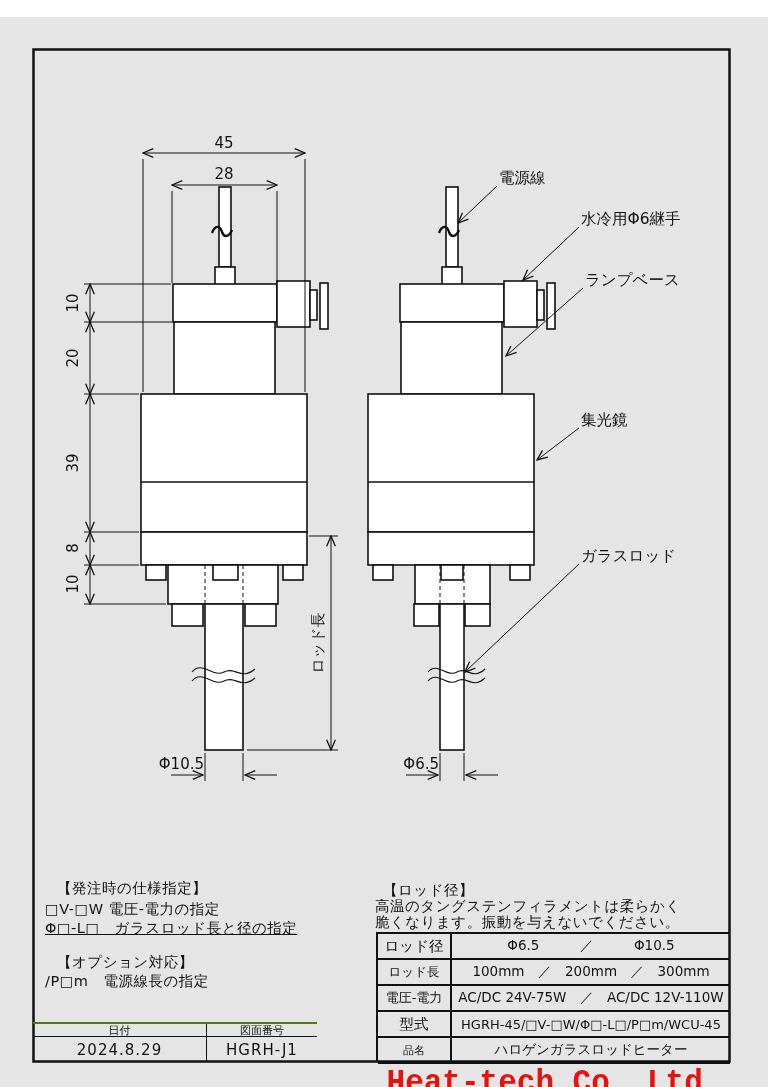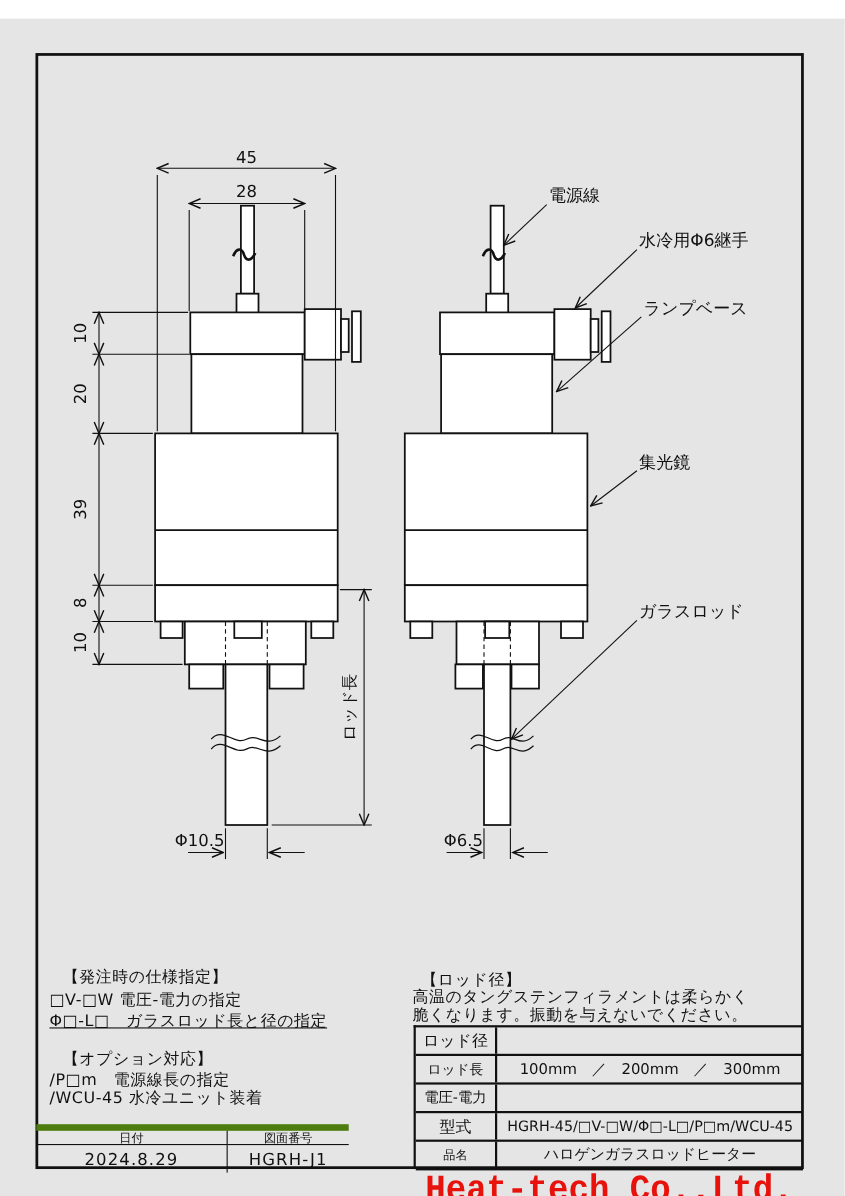--- a/index.html
+++ b/index.html
@@ -17,21 +17,21 @@
   .spec-row{display:flex;height:26px;border-bottom:2px solid #111;box-sizing:border-box;}
   .spec-label{width:74px;border-right:2px solid #111;display:flex;align-items:center;
         justify-content:center;box-sizing:border-box;white-space:nowrap;overflow:hidden;}
   .spec-value{flex:1;display:flex;align-items:center;justify-content:center;
         white-space:nowrap;overflow:hidden;letter-spacing:0;}
   .logo-row{height:36px;display:flex;align-items:flex-end;justify-content:center;font-family:Liberation Mono, monospace;}
   .logo-text{font-size:31px;font-weight:900;letter-spacing:0px;
         transform:scaleY(1.08);white-space:nowrap;}
   
   .tblock{position:absolute;left:33px;top:1005px;width:284px;height:40px;
-        border-top:6px solid #4d7c0f;box-sizing:border-box;font-size:11px;}
+        border-top:2px solid #4d7c0f;box-sizing:border-box;font-size:11px;}
   .tb-row{display:flex;}
   .tb-cell{box-sizing:border-box;display:flex;align-items:center;justify-content:center;
         white-space:nowrap;}
   .tb-h{height:13px;border-bottom:1.5px solid #111;}
   .tb-v{height:25px;font-size:15px;letter-spacing:1px;}
   .tb-c1{width:174px;border-right:1.5px solid #111;}
   .tb-c2{flex:1;}
 </style>
 </head>
 <body>
@@ -166,36 +166,37 @@
     <text class="t-call" x="585" y="268">ランプベース</text>
     <text class="t-call" x="581" y="408">集光鏡</text>
     <text class="t-call" x="581" y="544">ガラスロッド</text>
   </svg>
 
   <div class="note" style="left:57px;top:862px;">【発注時の仕様指定】</div>
   <div class="note" style="left:45px;top:883px;">□V-□W 電圧-電力の指定</div>
   <div class="note" style="left:45px;top:902px;text-decoration:underline;">Φ□-L□　ガラスロッド長と径の指定</div>
   <div class="note" style="left:57px;top:936px;">【オプション対応】</div>
   <div class="note" style="left:45px;top:955px;">/P□m　電源線長の指定</div>
-  <div class="note" style="left:45px;top:972px;">/WCU-45 水冷ユニット装着</div>
 
   <div class="note" style="left:383px;top:864px;">【ロッド径】</div>
   <div class="note" style="left:375px;top:896px;">脆くなります。振動を与えないでください。</div>
   <div class="note" style="left:375px;top:880px;">高温のタングステンフィラメントは柔らかく</div>
 
   <div class="spec">
     <div class="spec-row">
       <div class="spec-label" style="font-size:14.5px">ロッド径</div>
+      <div class="spec-value">Φ6.5　　　／　　　Φ10.5</div>
     </div>
     <div class="spec-row">
       <div class="spec-label" style="font-size:12.5px">ロッド長</div>
       <div class="spec-value">100mm　／　200mm　／　300mm</div>
     </div>
     <div class="spec-row">
       <div class="spec-label" style="font-size:13px">電圧-電力</div>
+      <div class="spec-value">AC/DC 24V-75W　／　AC/DC 12V-110W</div>
     </div>
     <div class="spec-row">
       <div class="spec-label" style="font-size:14.5px">型式</div>
       <div class="spec-value" style="font-size:13px">HGRH-45/□V-□W/Φ□-L□/P□m/WCU-45</div>
     </div>
     <div class="spec-row">
       <div class="spec-label" style="font-size:11px">品名</div>
       <div class="spec-value">ハロゲンガラスロッドヒーター</div>
     </div>
     <div class="logo-row">

